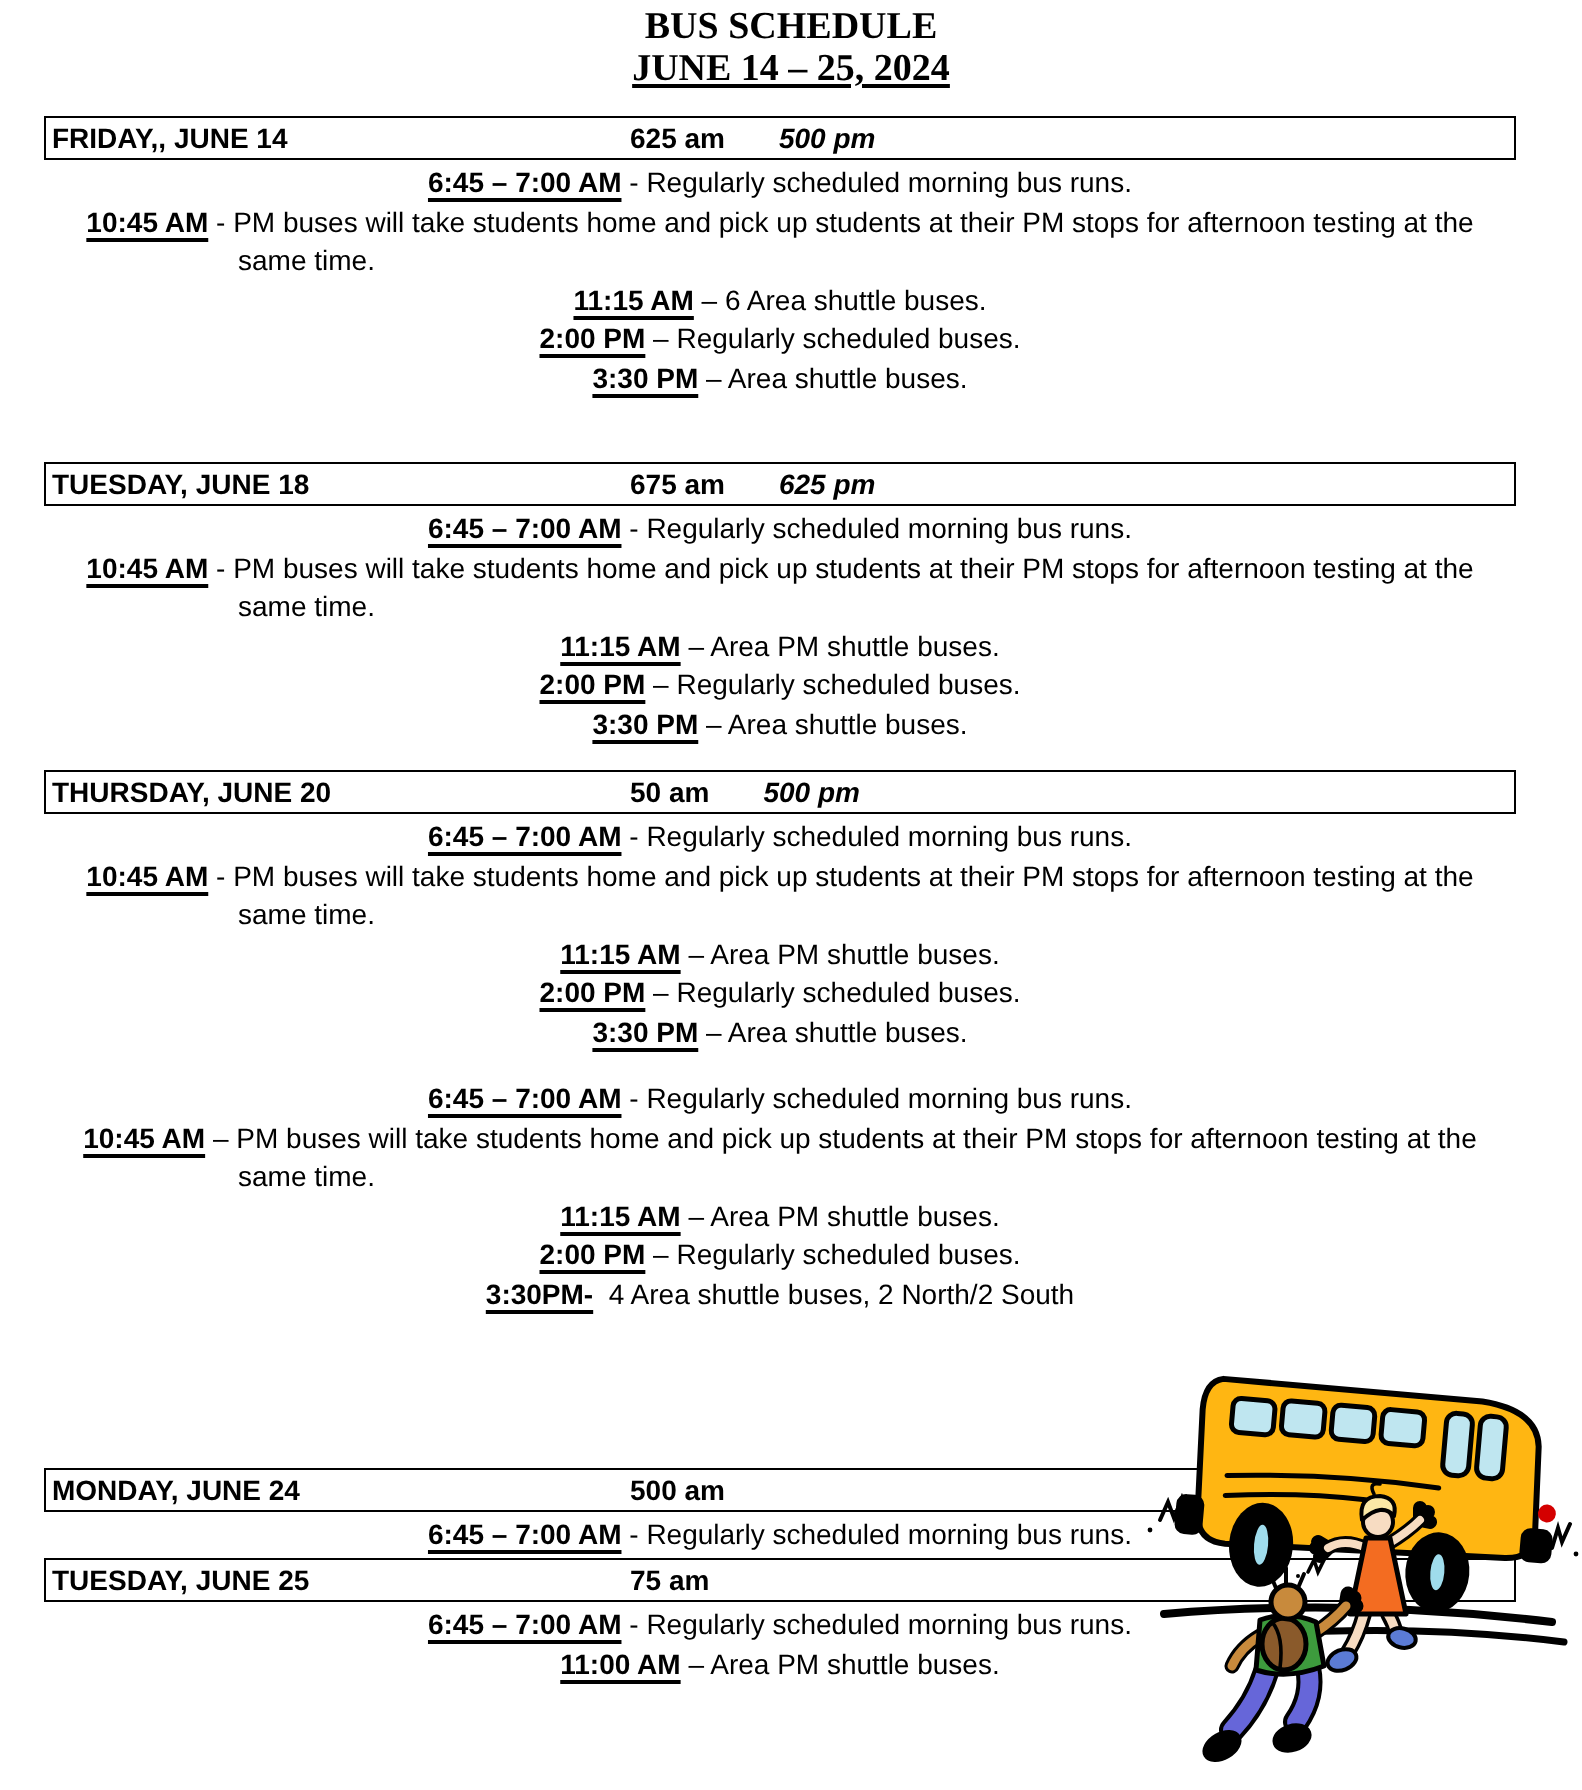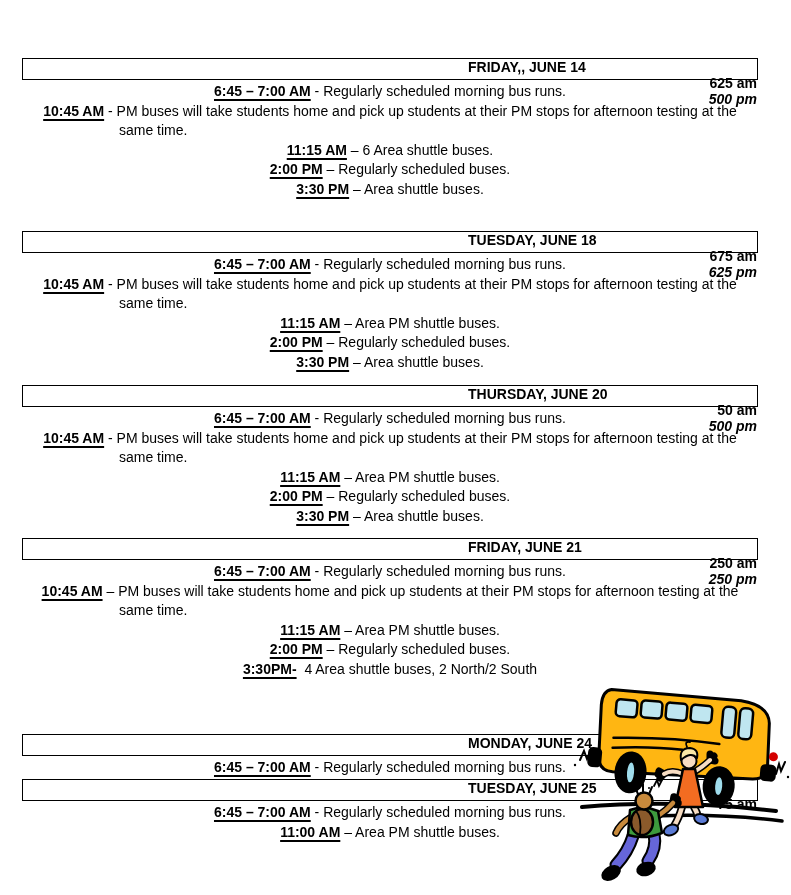--- a/index.html
+++ b/index.html
@@ -7,38 +7,42 @@
         font-family:"Liberation Sans",sans-serif;color:#000;}
   
   .title-block{position:absolute;top:3px;left:0;width:100%;text-align:center;
                font-family:"Liberation Serif",serif;line-height:21px;}
   .doc-title{font-size:19px;font-weight:bold;}
   .doc-subtitle{font-size:19px;font-weight:bold;text-decoration:underline;
                 text-decoration-thickness:1.5px;text-underline-offset:2px;}
   
   .sched-section{position:absolute;left:22px;width:736px;}
   .sec-header{box-sizing:border-box;height:22px;border:1.5px solid #000;background:#fff;
-              display:flex;align-items:flex-end;padding-left:20px;font-weight:bold;font-size:14px;flex-direction:column;}
+              display:flex;align-items:center;padding-left:3px;font-weight:bold;font-size:14px;}
   .sec-day{display:inline-block;width:289px;flex:none;}
   .sec-am{flex:none;}
   .sec-pm{flex:none;margin-left:27px;font-style:italic;}
   .sec-body{padding-top:2px;font-size:14px;}
   .sched-line{height:19.6px;line-height:19.6px;white-space:nowrap;text-align:center;}
   .sched-cont{height:19.6px;line-height:19.6px;padding-left:97px;}
   .line-time{font-weight:bold;text-decoration:underline;
              text-decoration-thickness:1.5px;text-underline-offset:2.5px;}
   .line-sep,.line-desc{white-space:pre;}
   
   .clipart{position:absolute;left:570px;top:660px;width:221px;height:235px;}
 </style>
 </head>
 <body>
 
 <div class="page">
 
+  <div class="title-block">
+    <div class="doc-title">BUS SCHEDULE</div>
+    <div class="doc-subtitle">JUNE 14 – 25, 2024</div>
+  </div>
 
   <div id="sections">
       <section class="sched-section" style="top: 58px;">
         <div class="sec-header">
           <span class="sec-day">FRIDAY,, JUNE 14</span>
           <span class="sec-am">625 am</span>
           <span class="sec-pm">500 pm</span>
         </div>
         <div class="sec-body">
           <div class="sched-line"><span class="line-time">6:45 – 7:00 AM</span><span class="line-sep"> - </span><span class="line-desc">Regularly scheduled morning bus runs.</span></div>
@@ -73,25 +77,20 @@
         <div class="sec-body">
           <div class="sched-line"><span class="line-time">6:45 – 7:00 AM</span><span class="line-sep"> - </span><span class="line-desc">Regularly scheduled morning bus runs.</span></div>
           <div class="sched-line"><span class="line-time">10:45 AM</span><span class="line-sep"> - </span><span class="line-desc">PM buses will take students home and pick up students at their PM stops for afternoon testing at the</span></div>
           <div class="sched-cont">same time.</div>
           <div class="sched-line"><span class="line-time">11:15 AM</span><span class="line-sep"> – </span><span class="line-desc">Area PM shuttle buses.</span></div>
           <div class="sched-line"><span class="line-time">2:00 PM</span><span class="line-sep"> – </span><span class="line-desc">Regularly scheduled buses.</span></div>
           <div class="sched-line"><span class="line-time">3:30 PM</span><span class="line-sep"> – </span><span class="line-desc">Area shuttle buses.</span></div>
         </div>
       </section>
       <section class="sched-section" style="top: 538px;">
-        <div class="sec-header">
-          <span class="sec-day">FRIDAY, JUNE 21</span>
-          <span class="sec-am">250 am</span>
-          <span class="sec-pm">250 pm</span>
-        </div>
         <div class="sec-body">
           <div class="sched-line"><span class="line-time">6:45 – 7:00 AM</span><span class="line-sep"> - </span><span class="line-desc">Regularly scheduled morning bus runs.</span></div>
           <div class="sched-line"><span class="line-time">10:45 AM</span><span class="line-sep"> – </span><span class="line-desc">PM buses will take students home and pick up students at their PM stops for afternoon testing at the</span></div>
           <div class="sched-cont">same time.</div>
           <div class="sched-line"><span class="line-time">11:15 AM</span><span class="line-sep"> – </span><span class="line-desc">Area PM shuttle buses.</span></div>
           <div class="sched-line"><span class="line-time">2:00 PM</span><span class="line-sep"> – </span><span class="line-desc">Regularly scheduled buses.</span></div>
           <div class="sched-line"><span class="line-time">3:30PM-</span><span class="line-sep">  </span><span class="line-desc">4 Area shuttle buses, 2 North/2 South</span></div>
         </div>
       </section>
       <section class="sched-section" style="top: 734px;">

